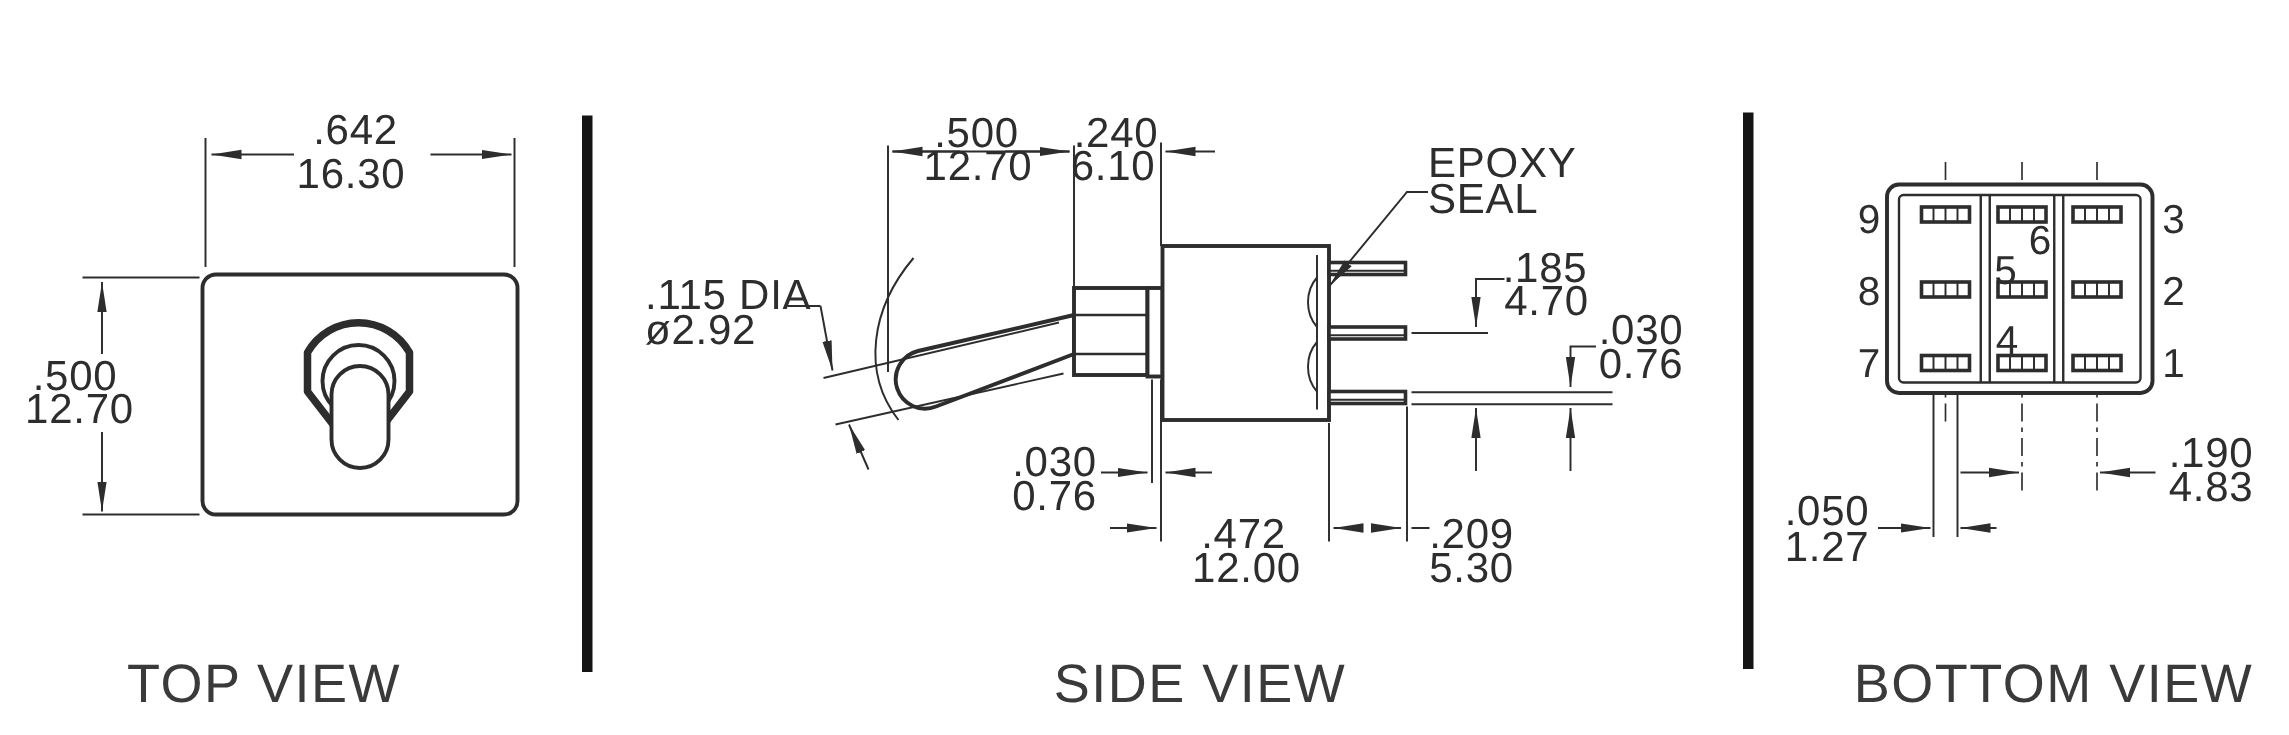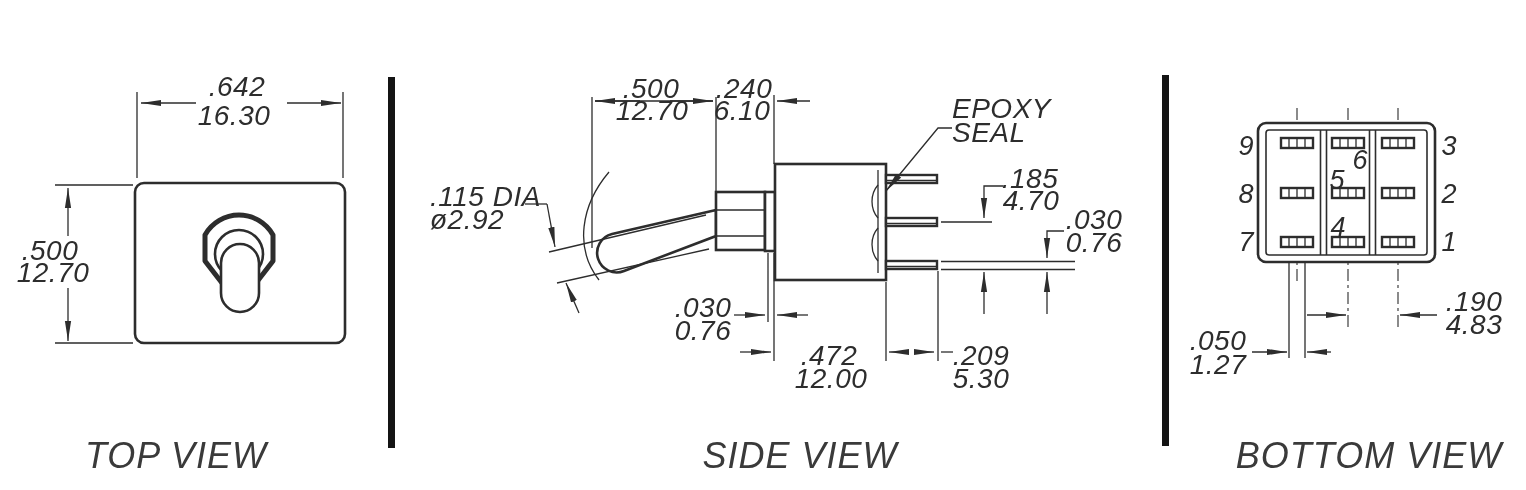--- a/index.html
+++ b/index.html
@@ -1,16 +1,16 @@
 <!DOCTYPE html>
 <html><head>
 <meta charset="utf-8">
 <style>
   html,body{margin:0;padding:0;background:#ffffff;}
-  .canvas{position:relative;width:1526px;height:490px;background:#ffffff;overflow:hidden;font-style:italic;}
+  .canvas{position:relative;width:1526px;height:490px;background:#ffffff;overflow:hidden;}
   svg{position:absolute;left:0;top:0;}
   .dim-text{font-family:"Liberation Sans",sans-serif;font-size:28px;fill:#2d2d2d;letter-spacing:0.5px;}
   .pin-text{font-family:"Liberation Sans",sans-serif;font-size:27px;fill:#2d2d2d;}
   .label-text{font-family:"Liberation Sans",sans-serif;font-size:36px;fill:#3a3a3a;letter-spacing:1px;font-weight:400;}
   .thin{stroke:#2d2d2d;stroke-width:1.3;fill:none;}
   .obj{stroke:#2d2d2d;stroke-width:2.6;fill:#ffffff;}
   .objthin{stroke:#2d2d2d;stroke-width:1.6;fill:none;}
   .heavy{stroke:#2d2d2d;stroke-width:5;fill:#ffffff;stroke-linejoin:round;}
   .pad{stroke:#2d2d2d;stroke-width:2.4;fill:#ffffff;}
   .centerline{stroke:#2d2d2d;stroke-width:1.1;fill:none;stroke-dasharray:12 4 3 4;}

